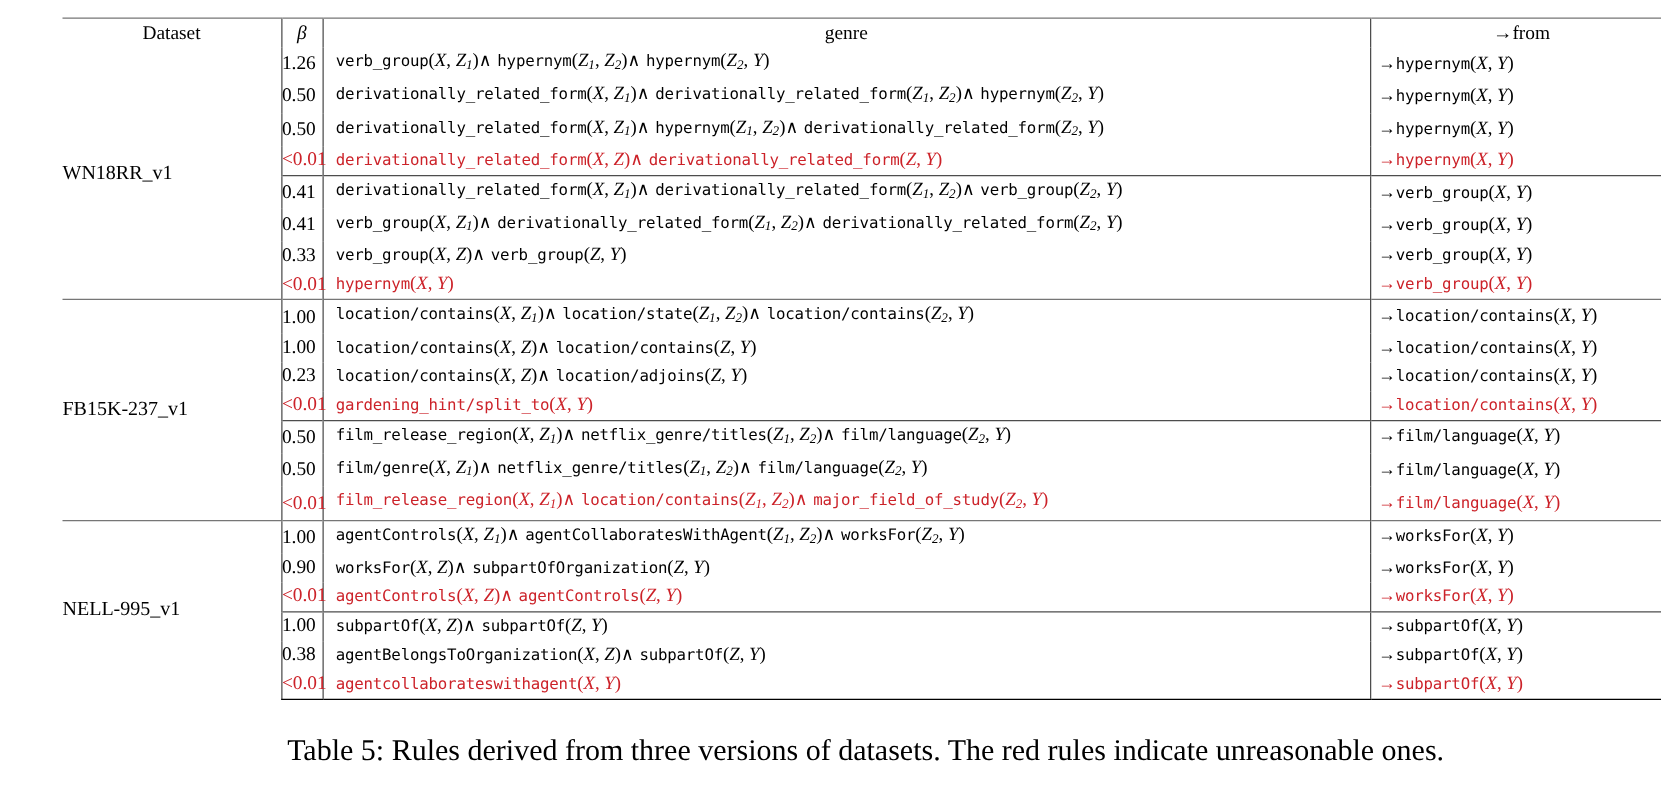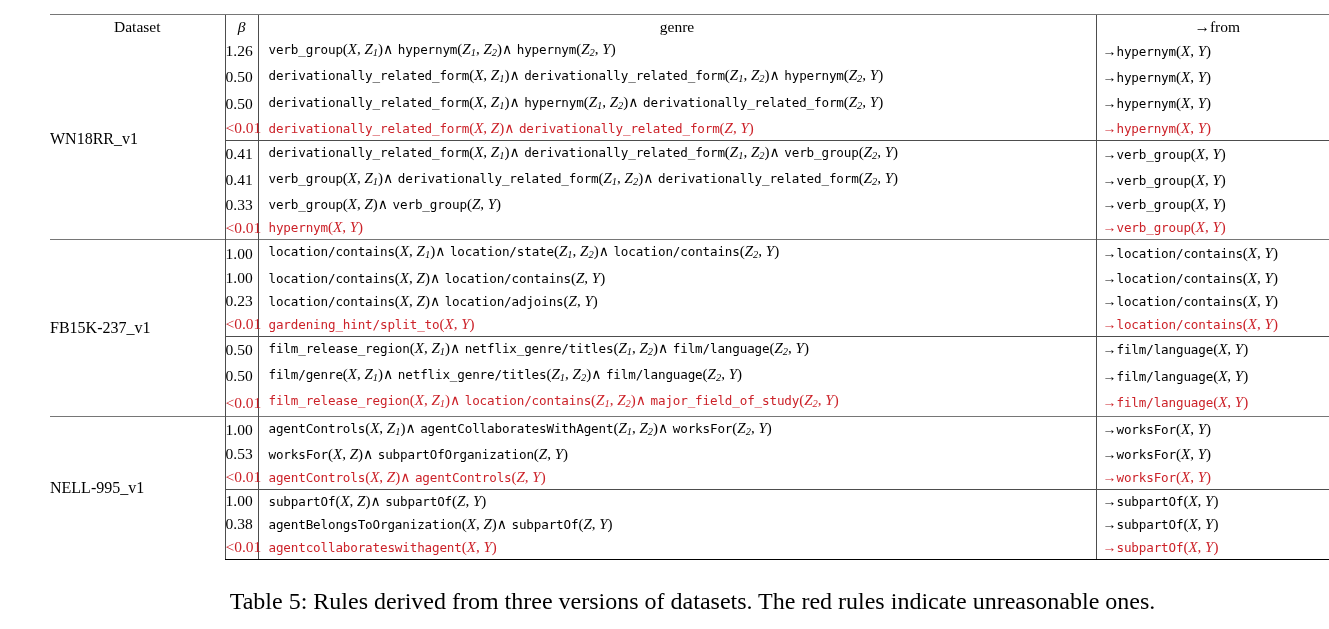--- a/index.html
+++ b/index.html
@@ -237,21 +237,21 @@
           <td class="body vl-left red"><span class="pred">film_release_region</span><span class="paren">(</span><span class="var">X</span><span class="paren">, </span><span class="var">Z</span><span class="sub">1</span><span class="paren">)</span><span class="conj">∧ </span><span class="pred">location/contains</span><span class="paren">(</span><span class="var">Z</span><span class="sub">1</span><span class="paren">, </span><span class="var">Z</span><span class="sub">2</span><span class="paren">)</span><span class="conj">∧ </span><span class="pred">major_field_of_study</span><span class="paren">(</span><span class="var">Z</span><span class="sub">2</span><span class="paren">, </span><span class="var">Y</span><span class="paren">)</span></td>
           <td class="head vl-left red"><span class="arrow">→</span><span class="pred">film/language</span><span class="paren">(</span><span class="var">X</span><span class="paren">, </span><span class="var">Y</span><span class="paren">)</span></td>
         </tr>
         <tr>
           <td class="dataset rule-grp" rowspan="6">NELL-995_v1</td>
           <td class="beta vl-left rule-grp">1.00</td>
           <td class="body vl-left rule-grp"><span class="pred">agentControls</span><span class="paren">(</span><span class="var">X</span><span class="paren">, </span><span class="var">Z</span><span class="sub">1</span><span class="paren">)</span><span class="conj">∧ </span><span class="pred">agentCollaboratesWithAgent</span><span class="paren">(</span><span class="var">Z</span><span class="sub">1</span><span class="paren">, </span><span class="var">Z</span><span class="sub">2</span><span class="paren">)</span><span class="conj">∧ </span><span class="pred">worksFor</span><span class="paren">(</span><span class="var">Z</span><span class="sub">2</span><span class="paren">, </span><span class="var">Y</span><span class="paren">)</span></td>
           <td class="head vl-left rule-grp"><span class="arrow">→</span><span class="pred">worksFor</span><span class="paren">(</span><span class="var">X</span><span class="paren">, </span><span class="var">Y</span><span class="paren">)</span></td>
         </tr>
         <tr>
-          <td class="beta vl-left">0.53</td>
+          <td class="beta vl-left">0.90</td>
           <td class="body vl-left"><span class="pred">worksFor</span><span class="paren">(</span><span class="var">X</span><span class="paren">, </span><span class="var">Z</span><span class="paren">)</span><span class="conj">∧ </span><span class="pred">subpartOfOrganization</span><span class="paren">(</span><span class="var">Z</span><span class="paren">, </span><span class="var">Y</span><span class="paren">)</span></td>
           <td class="head vl-left"><span class="arrow">→</span><span class="pred">worksFor</span><span class="paren">(</span><span class="var">X</span><span class="paren">, </span><span class="var">Y</span><span class="paren">)</span></td>
         </tr>
         <tr>
           <td class="beta vl-left red">&lt;0.01</td>
           <td class="body vl-left red"><span class="pred">agentControls</span><span class="paren">(</span><span class="var">X</span><span class="paren">, </span><span class="var">Z</span><span class="paren">)</span><span class="conj">∧ </span><span class="pred">agentControls</span><span class="paren">(</span><span class="var">Z</span><span class="paren">, </span><span class="var">Y</span><span class="paren">)</span></td>
           <td class="head vl-left red"><span class="arrow">→</span><span class="pred">worksFor</span><span class="paren">(</span><span class="var">X</span><span class="paren">, </span><span class="var">Y</span><span class="paren">)</span></td>
         </tr>
         <tr>
           <td class="beta vl-left rule-sub">1.00</td>

